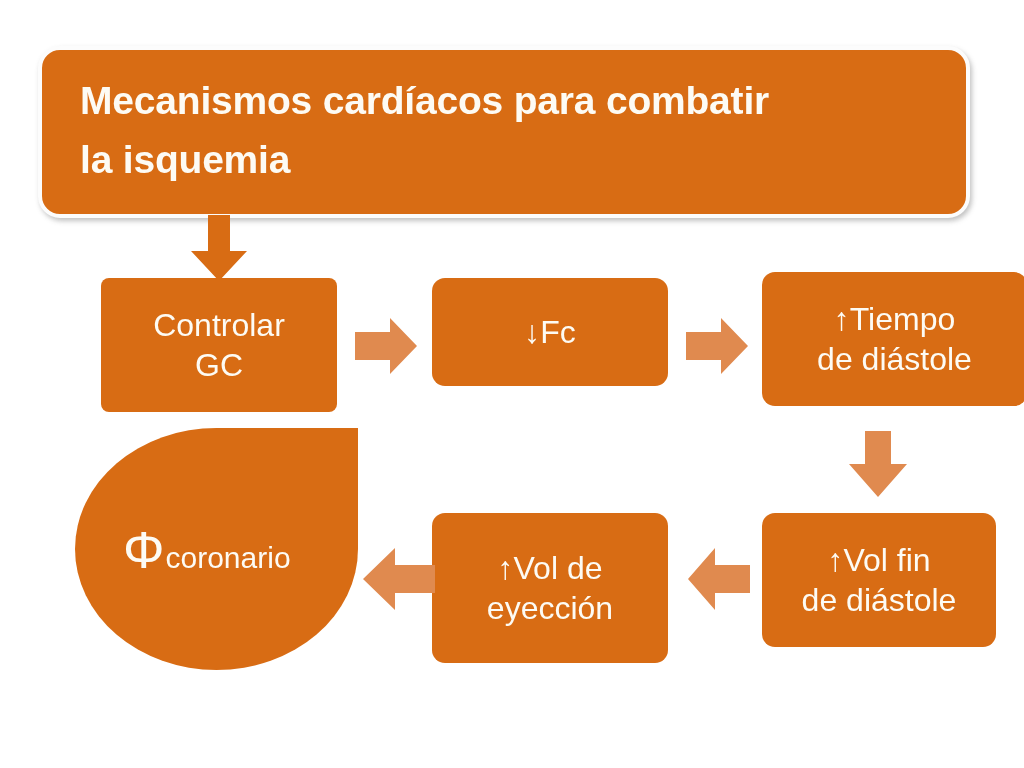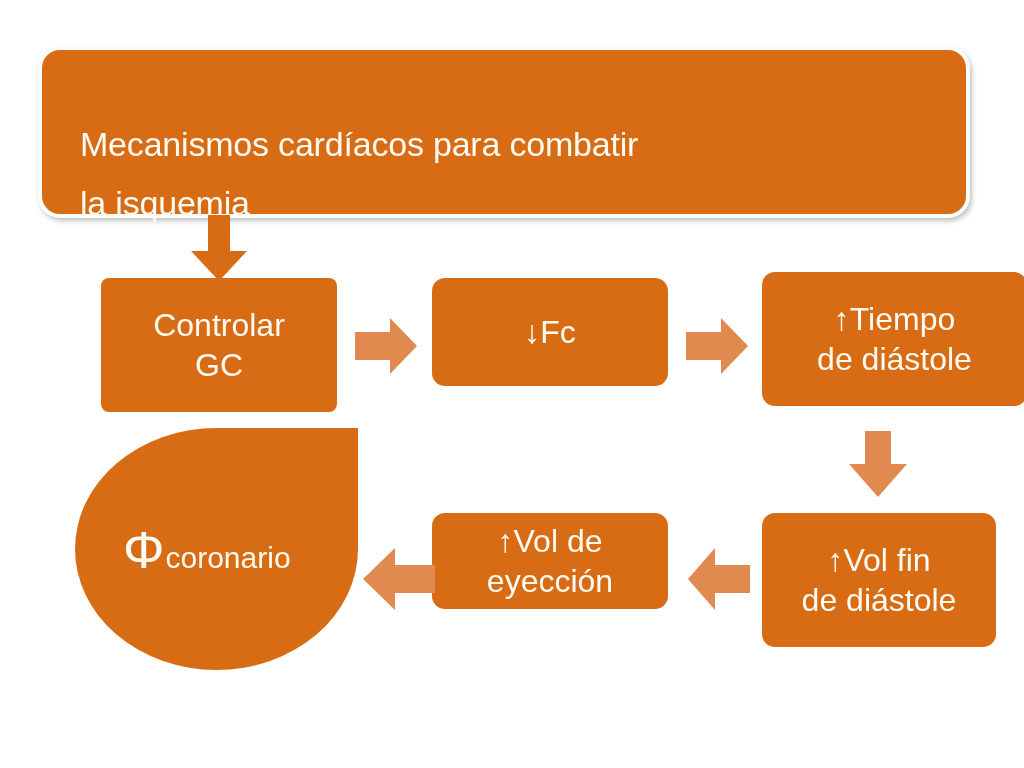--- a/index.html
+++ b/index.html
@@ -27,26 +27,25 @@
     border-radius: 22px;
     box-sizing: border-box;
     box-shadow: 2px 3px 5px rgba(120,120,120,0.45);
   }
   #title-text {
     position: absolute;
     left: 38px;
     top: 21px;
     width: 860px;
     color: #FDFBF4;
-    font-size: 34px;
+    font-size: 39px;
     line-height: 59px;
-    font-weight: 400;
+    font-weight: 700;
     letter-spacing: -0.2px;
     white-space: pre-line;
-    margin-top: 44px;
   }
 
   
   .pbox {
     position: absolute;
     background: #D86C14;
     border-radius: 13px;
     color: #FDFBF4;
     display: flex;
     align-items: center;
@@ -57,21 +56,21 @@
     font-weight: 400;
     white-space: pre-line;
     box-sizing: border-box;
   }
   .pbox .lbl { display: block; width: 100%; }
 
   
   #box-controlar-gc { left: 101px; top: 278px;  width: 236px; height: 134px; border-radius: 8px; }
   #box-fc           { left: 432px; top: 278px;  width: 236px; height: 108px; }
   #box-tiempo       { left: 762px; top: 272px;  width: 265px; height: 134px; }
-  #box-vol-eyeccion { left: 432px; top: 513px;  width: 236px; height: 96px; }
+  #box-vol-eyeccion { left: 432px; top: 513px;  width: 236px; height: 150px; }
   #box-vol-fin      { left: 762px; top: 513px;  width: 234px; height: 134px; }
 
   
   #teardrop {
     position: absolute;
     left: 75px;
     top: 428px;
     width: 283px;
     height: 242px;
     background: #D86C14;

